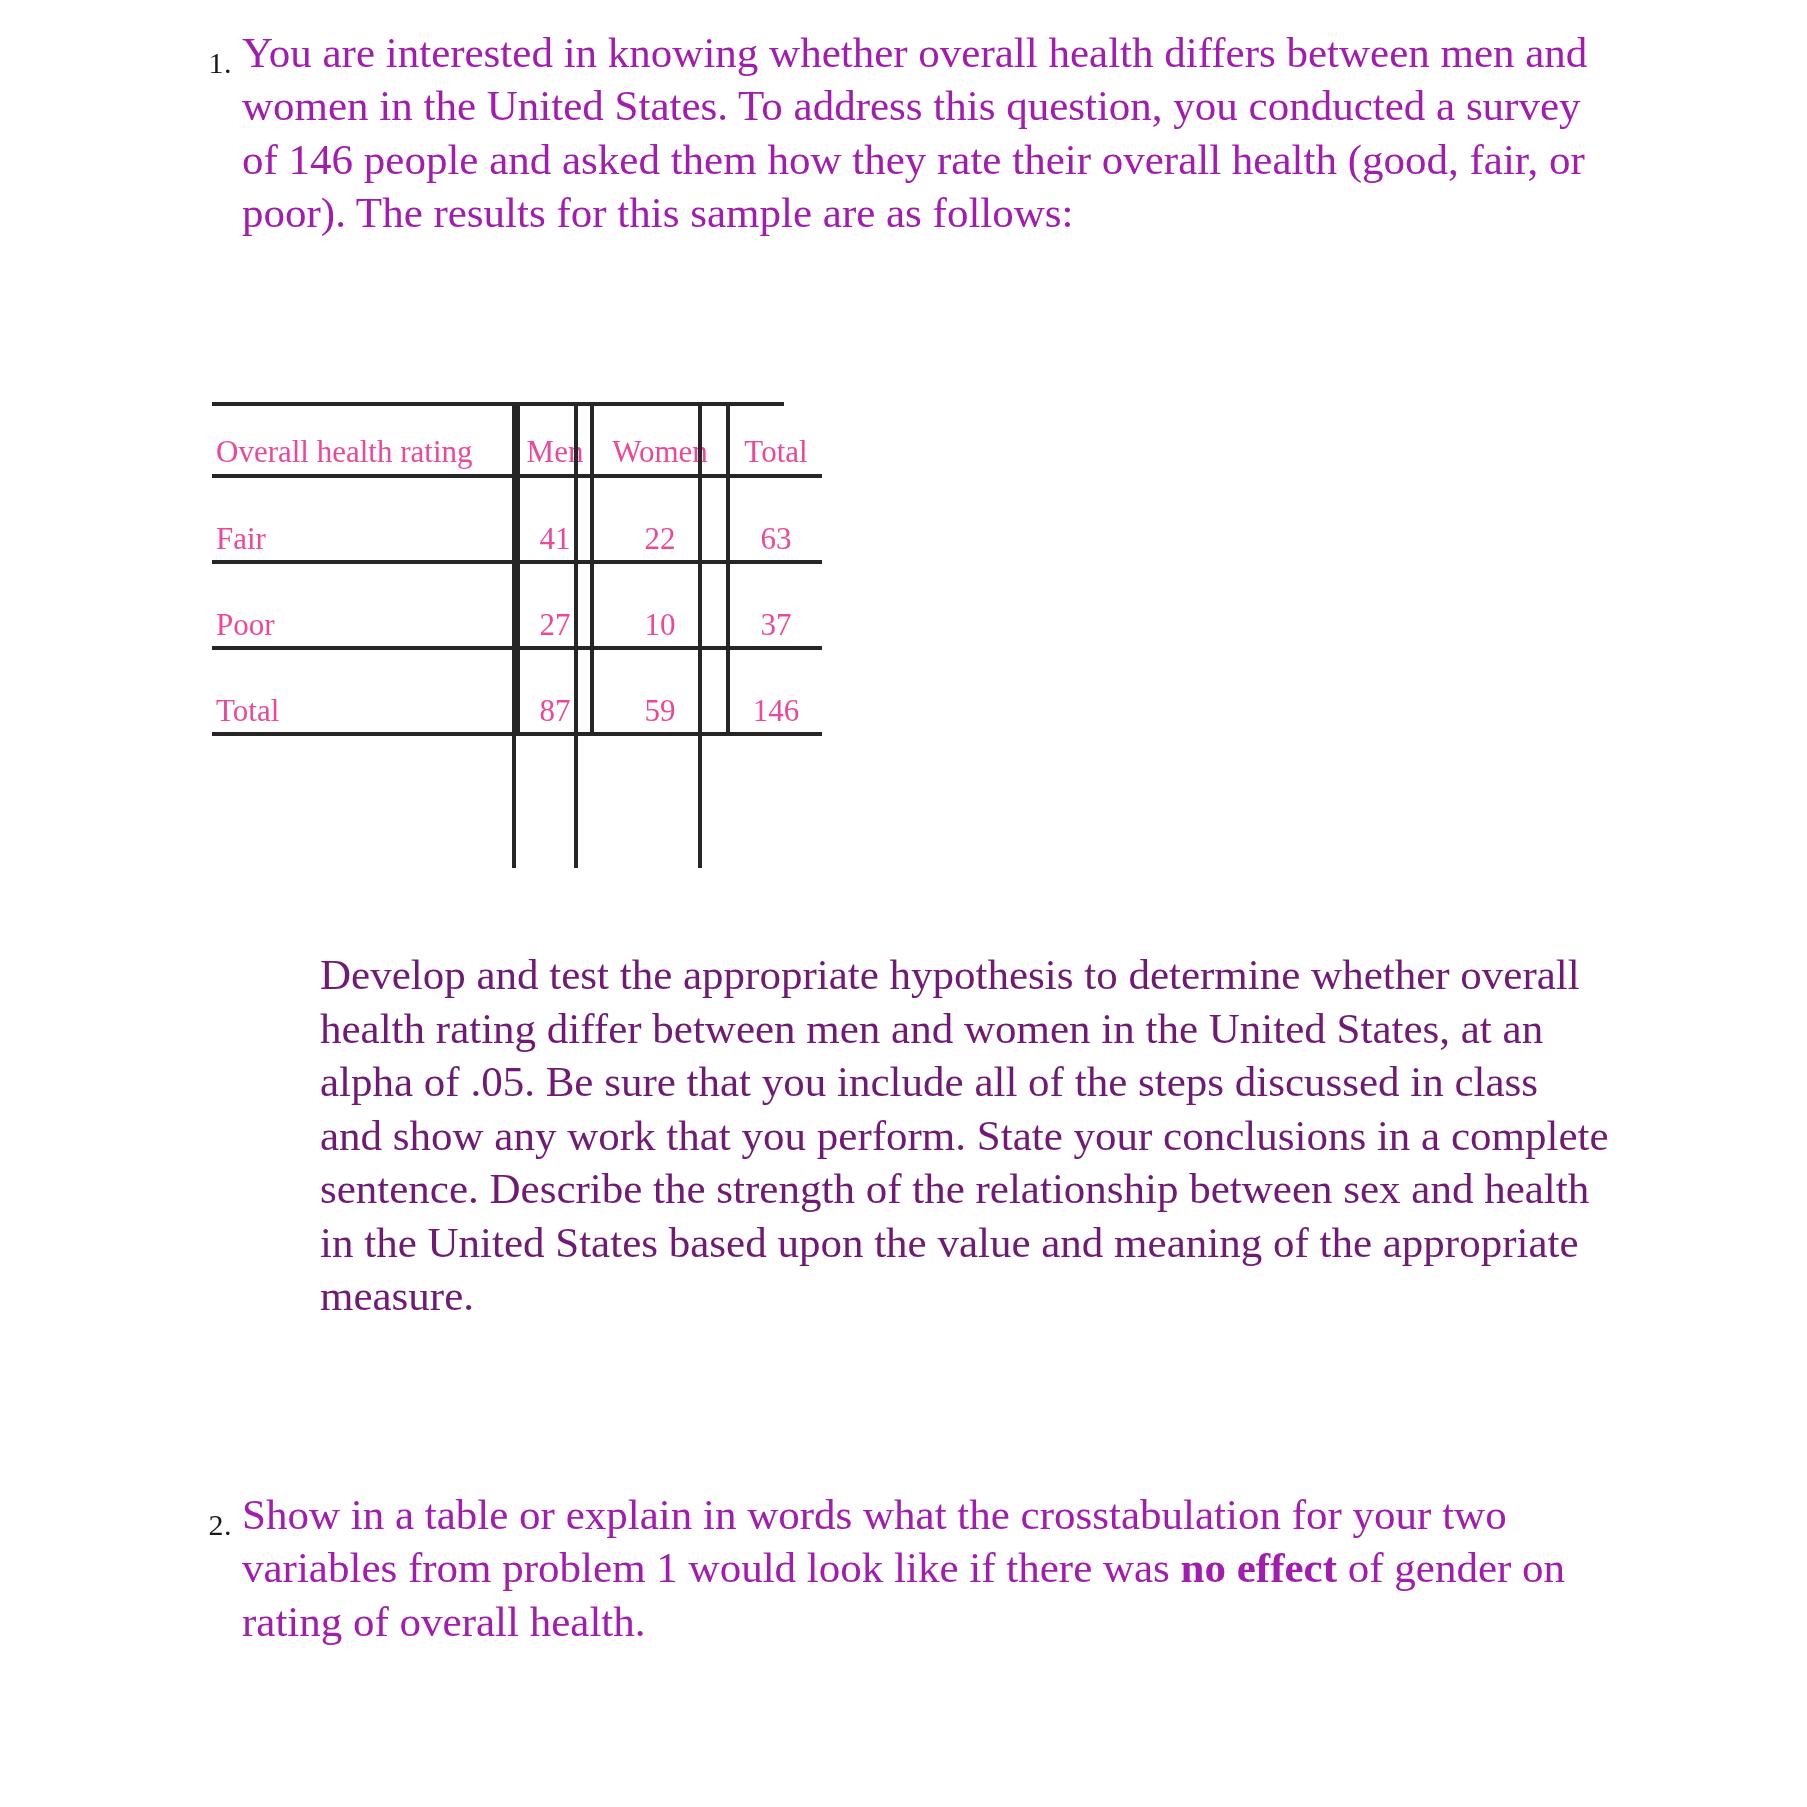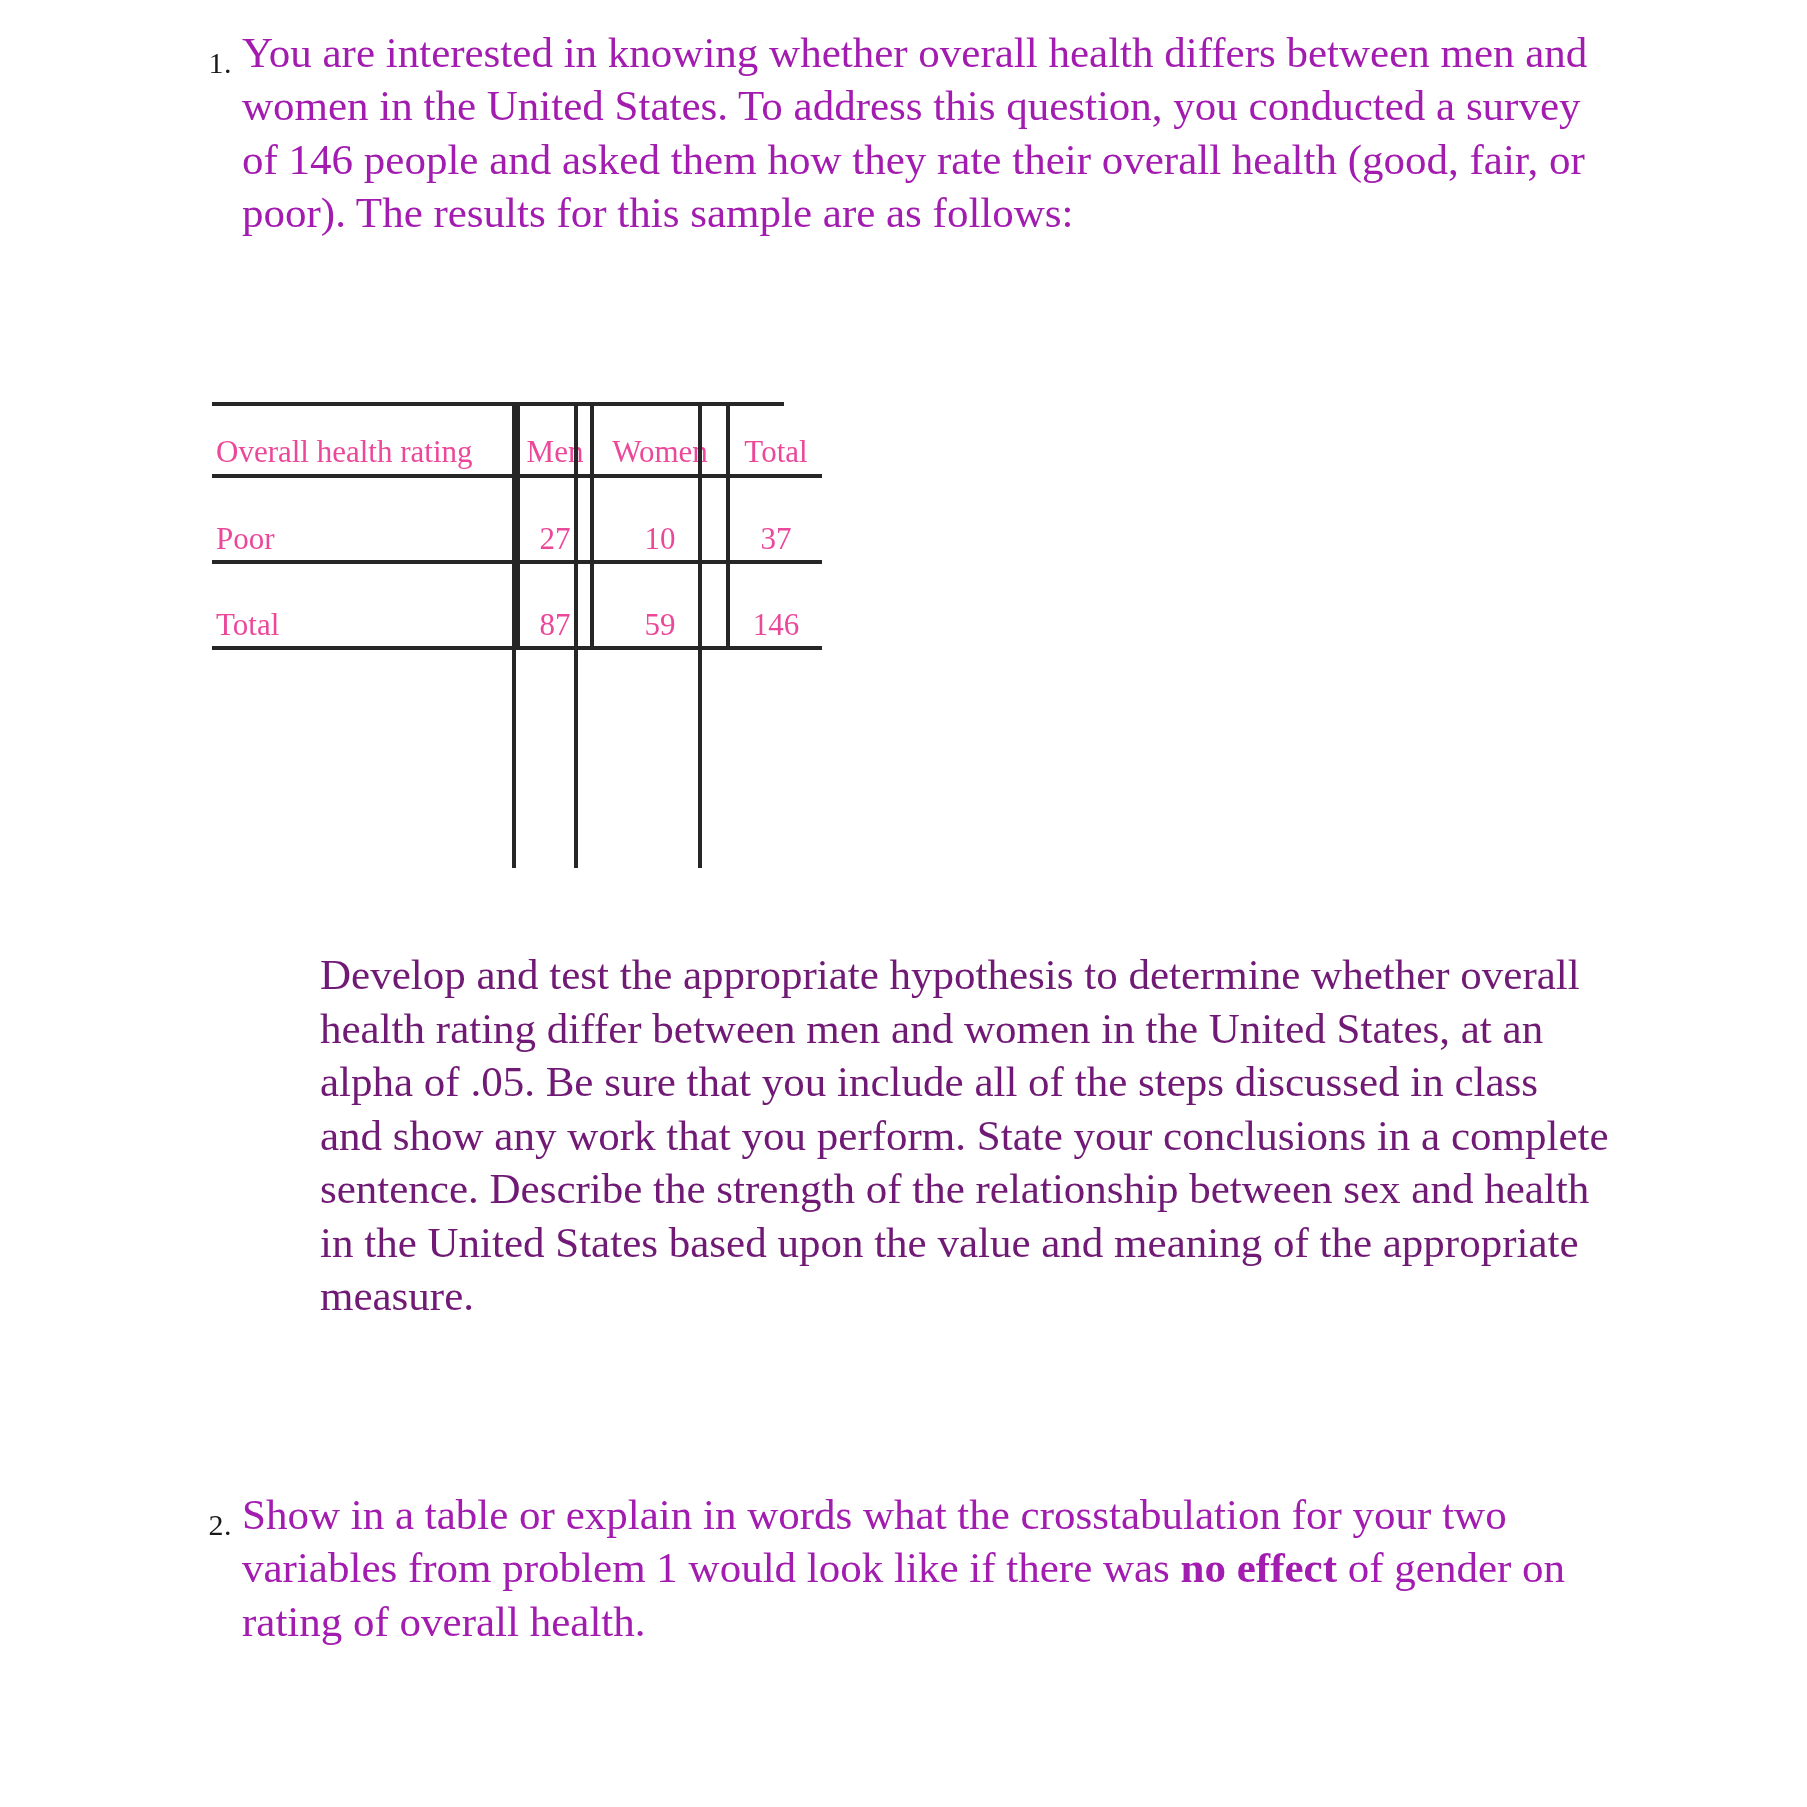--- a/index.html
+++ b/index.html
@@ -164,20 +164,26 @@
       <thead>
         <tr class="header-row">
           <th class="col-label head-label">Overall health rating</th>
           <th class="col-men head-num vsep-left">Men</th>
           <th class="col-women head-num vsep-left">Women</th>
           <th class="col-total head-num vsep-left">Total</th>
         </tr>
       </thead>
       <tbody>
         <tr class="data-row">
+          <td class="col-label cell-label">Fair</td>
+          <td class="col-men cell-num vsep-left">41</td>
+          <td class="col-women cell-num vsep-left">22</td>
+          <td class="col-total cell-num vsep-left">63</td>
+        </tr>
+        <tr class="data-row">
           <td class="col-label cell-label">Poor</td>
           <td class="col-men cell-num vsep-left">27</td>
           <td class="col-women cell-num vsep-left">10</td>
           <td class="col-total cell-num vsep-left">37</td>
         </tr>
         <tr class="data-row">
           <td class="col-label cell-label">Total</td>
           <td class="col-men cell-num vsep-left">87</td>
           <td class="col-women cell-num vsep-left">59</td>
           <td class="col-total cell-num vsep-left">146</td>

